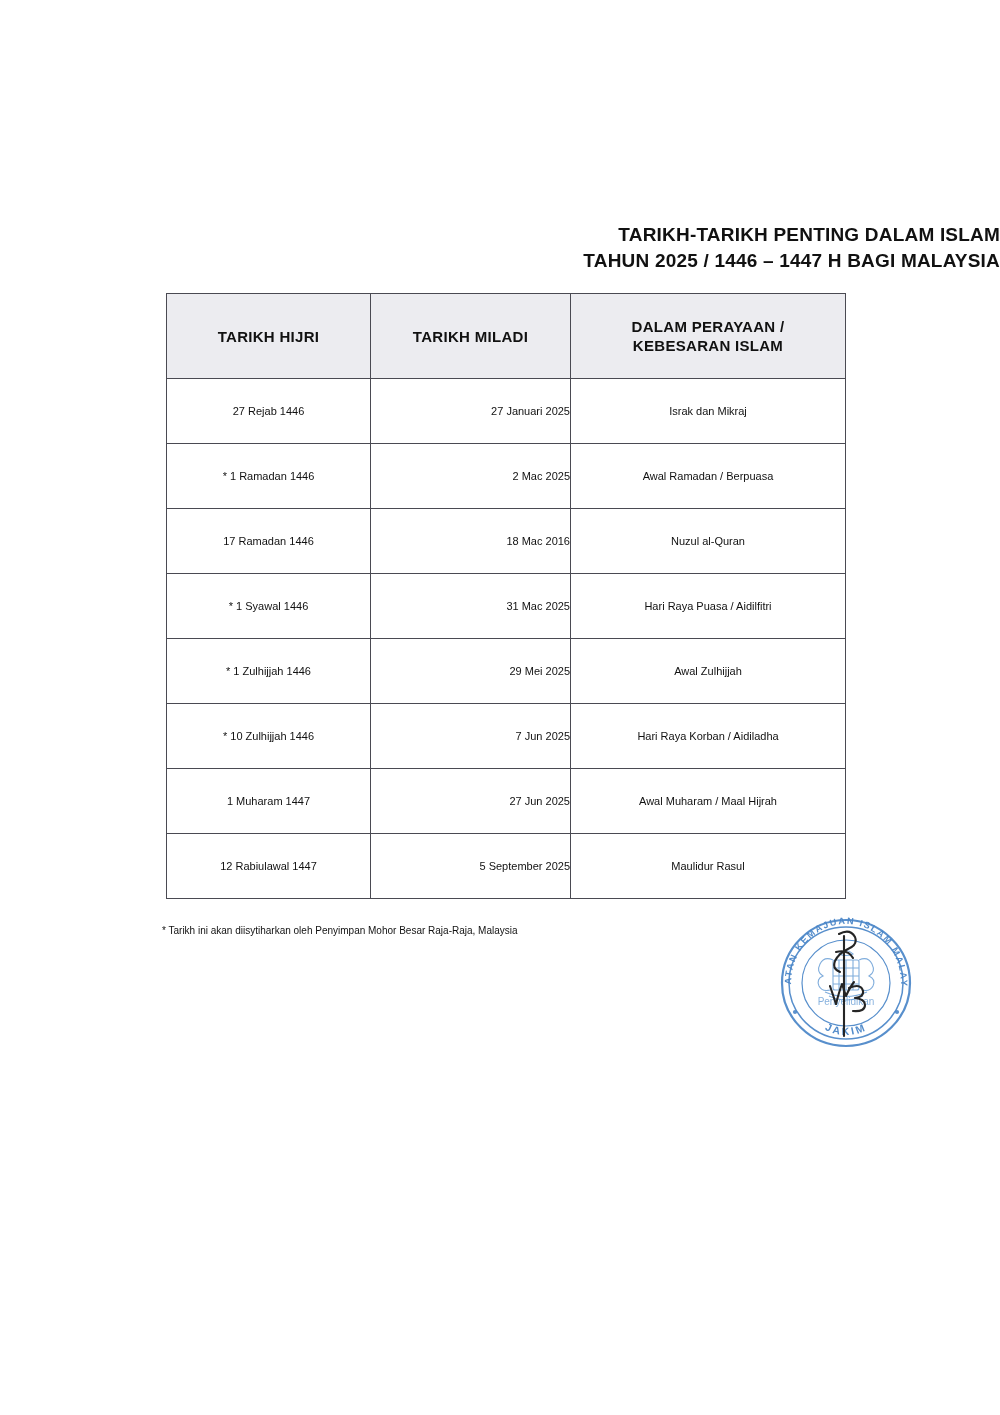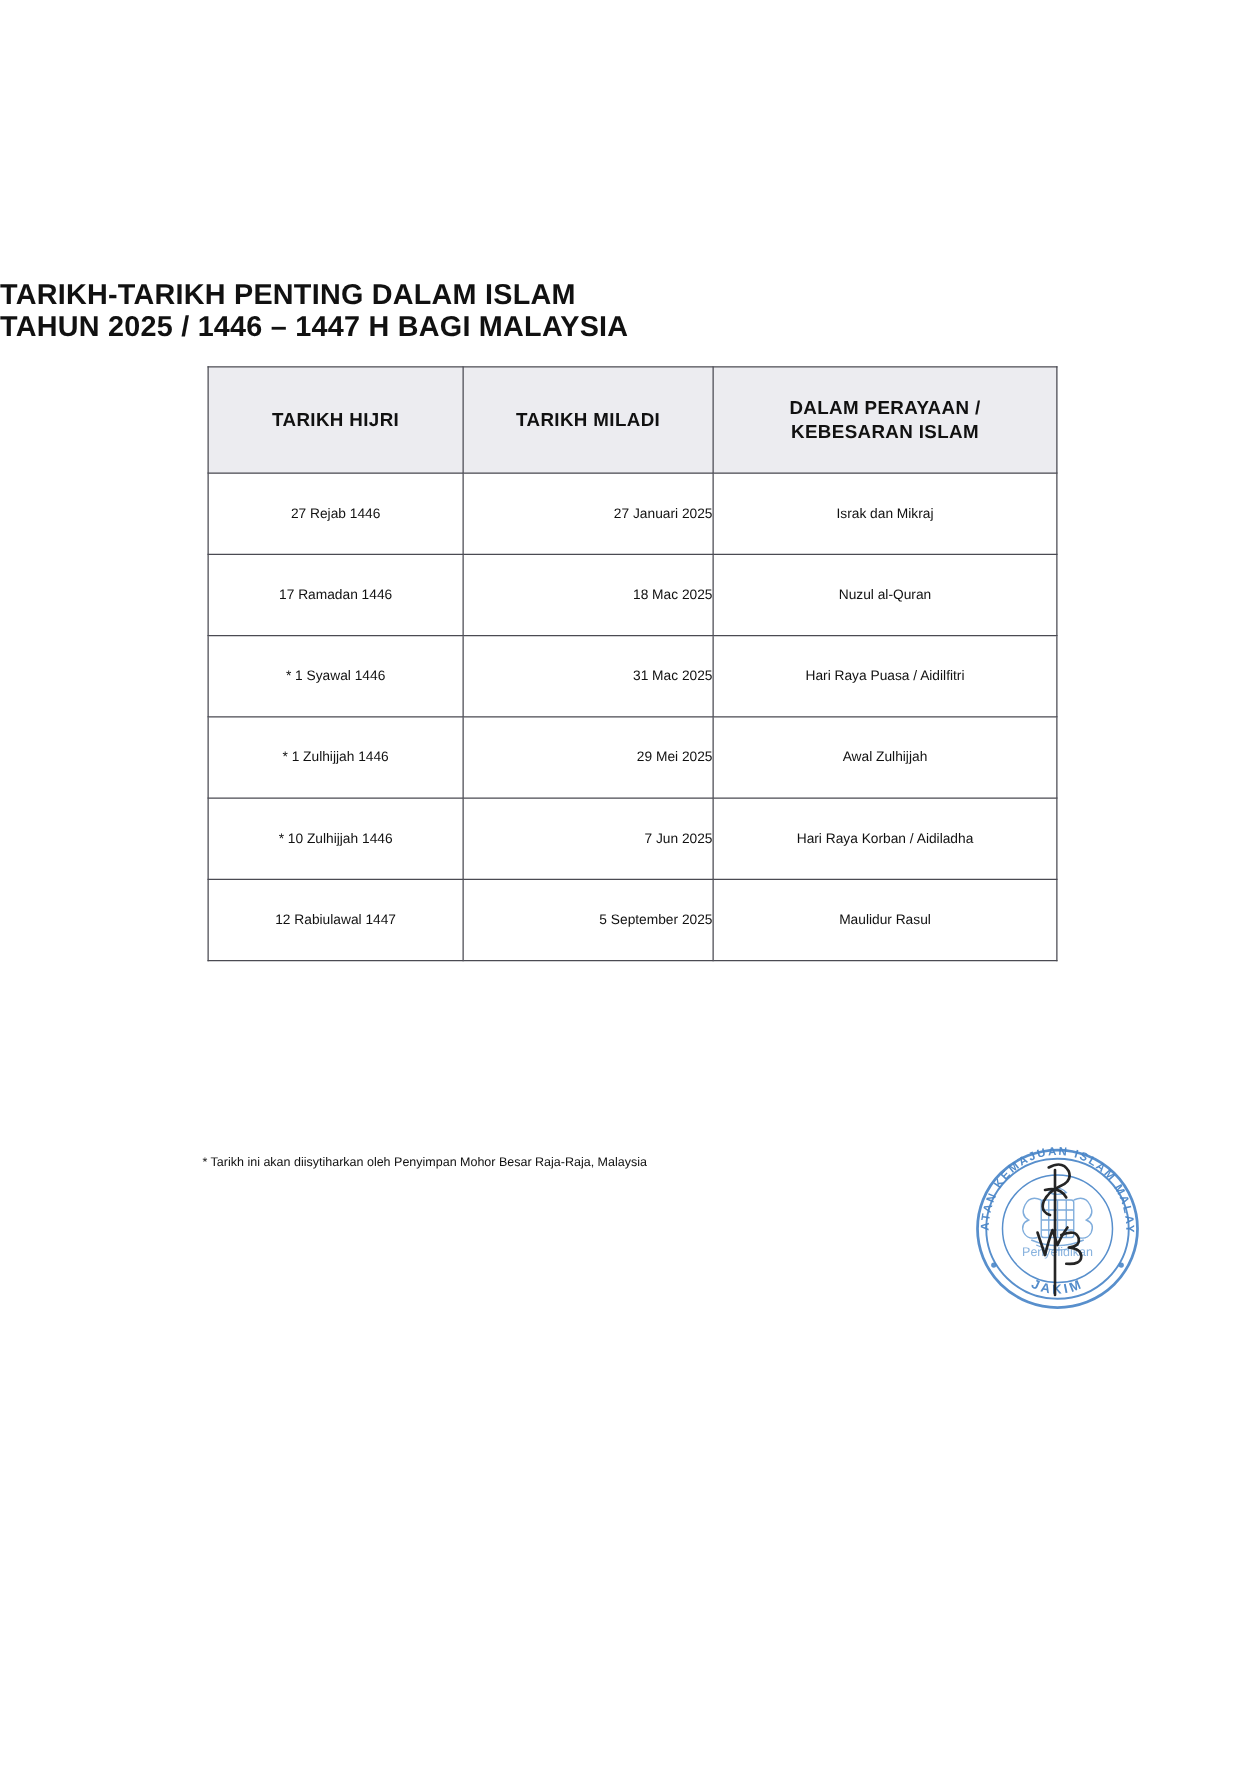--- a/index.html
+++ b/index.html
@@ -22,22 +22,22 @@
     position: absolute;
     inset: 0;
   }
 
   
   .doc-title {
     position: absolute;
     left: 0;
     top: 222px;
     width: 1000px;
-    text-align: left;
-    font-size: 23px;
+    text-align: right;
+    font-size: 19px;
     font-weight: bold;
     letter-spacing: 0.2px;
     line-height: 26px;
     color: #111111;
   }
   .doc-title .line { display: block; white-space: pre; }
 
   
   .tbl-wrap {
     position: absolute;
@@ -143,38 +143,48 @@
           </th>
         </tr>
       </thead>
       <tbody>
         <tr>
           <td class="c-hijri">27 Rejab 1446</td>
           <td class="c-miladi">27 Januari  2025</td>
           <td class="c-event">Israk dan Mikraj</td>
         </tr>
         <tr>
+          <td class="c-hijri">* 1 Ramadan 1446</td>
+          <td class="c-miladi">2 Mac 2025</td>
+          <td class="c-event">Awal Ramadan / Berpuasa</td>
+        </tr>
+        <tr>
           <td class="c-hijri">17 Ramadan 1446</td>
-          <td class="c-miladi">18 Mac 2025</td>
+          <td class="c-miladi">18 Mac 2016</td>
           <td class="c-event">Nuzul al-Quran</td>
         </tr>
         <tr>
           <td class="c-hijri">* 1 Syawal 1446</td>
           <td class="c-miladi">31 Mac 2025</td>
           <td class="c-event">Hari Raya Puasa / Aidilfitri</td>
         </tr>
         <tr>
           <td class="c-hijri">* 1 Zulhijjah 1446</td>
           <td class="c-miladi">29 Mei 2025</td>
           <td class="c-event">Awal Zulhijjah</td>
         </tr>
         <tr>
           <td class="c-hijri">* 10 Zulhijjah 1446</td>
           <td class="c-miladi">7 Jun 2025</td>
           <td class="c-event">Hari Raya Korban / Aidiladha</td>
+        </tr>
+        <tr>
+          <td class="c-hijri">1 Muharam 1447</td>
+          <td class="c-miladi">27 Jun 2025</td>
+          <td class="c-event">Awal Muharam / Maal Hijrah</td>
         </tr>
         <tr>
           <td class="c-hijri">12 Rabiulawal 1447</td>
           <td class="c-miladi">5 September 2025</td>
           <td class="c-event">Maulidur Rasul</td>
         </tr>
       </tbody>
     </table>
   </div>
 

